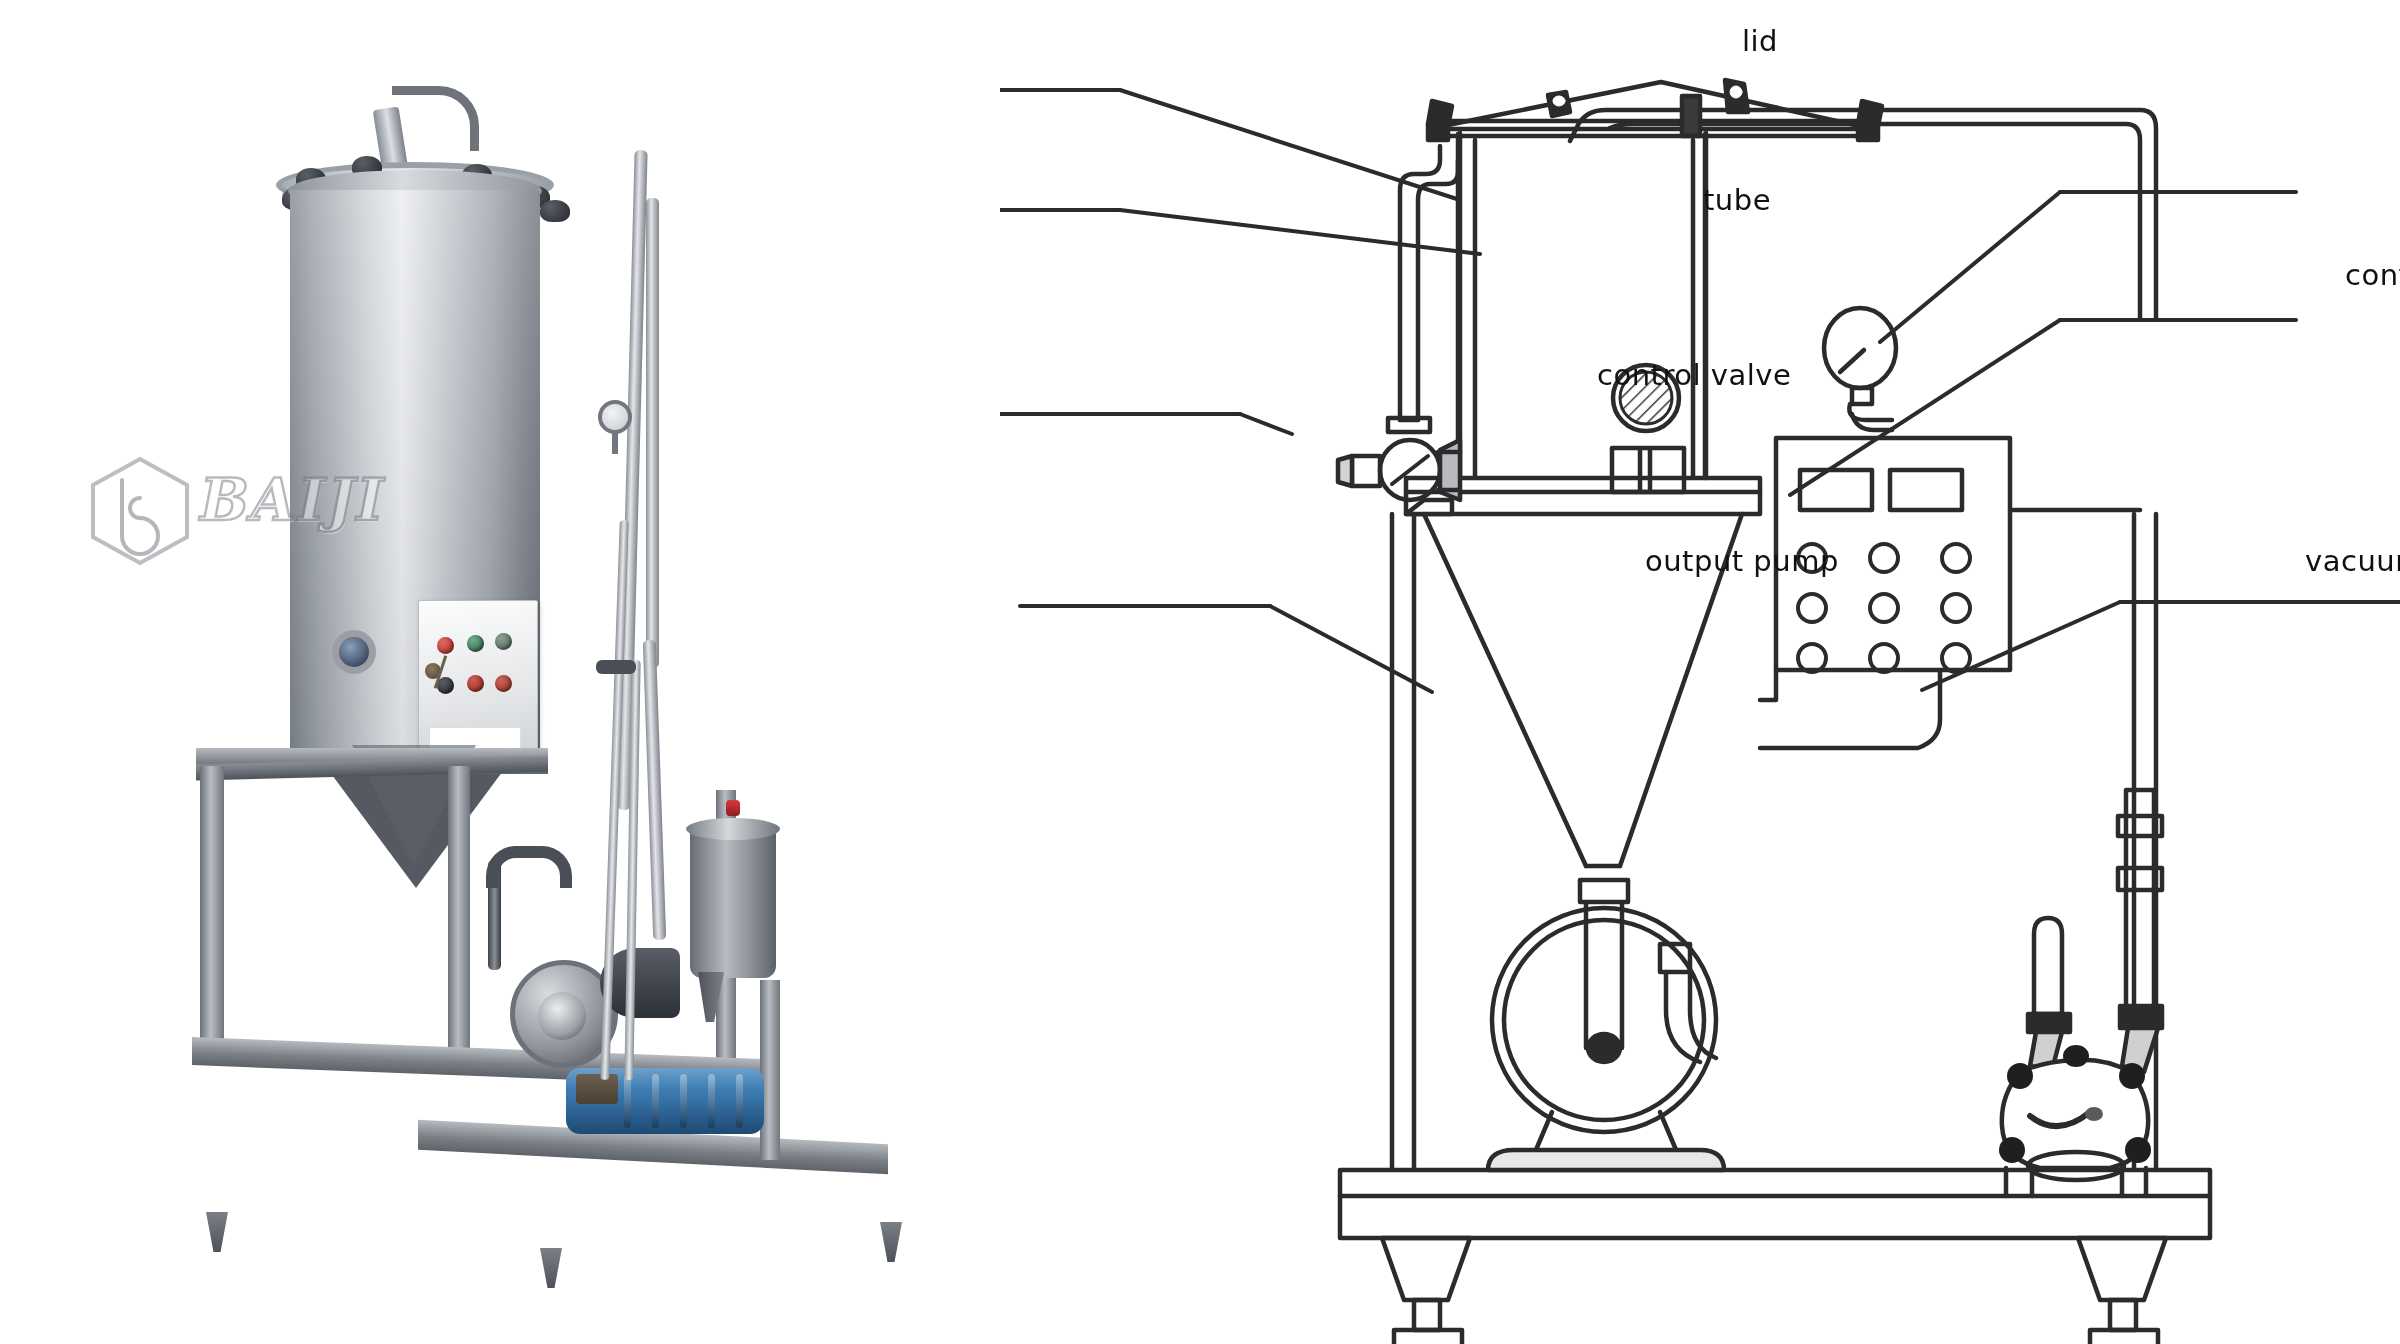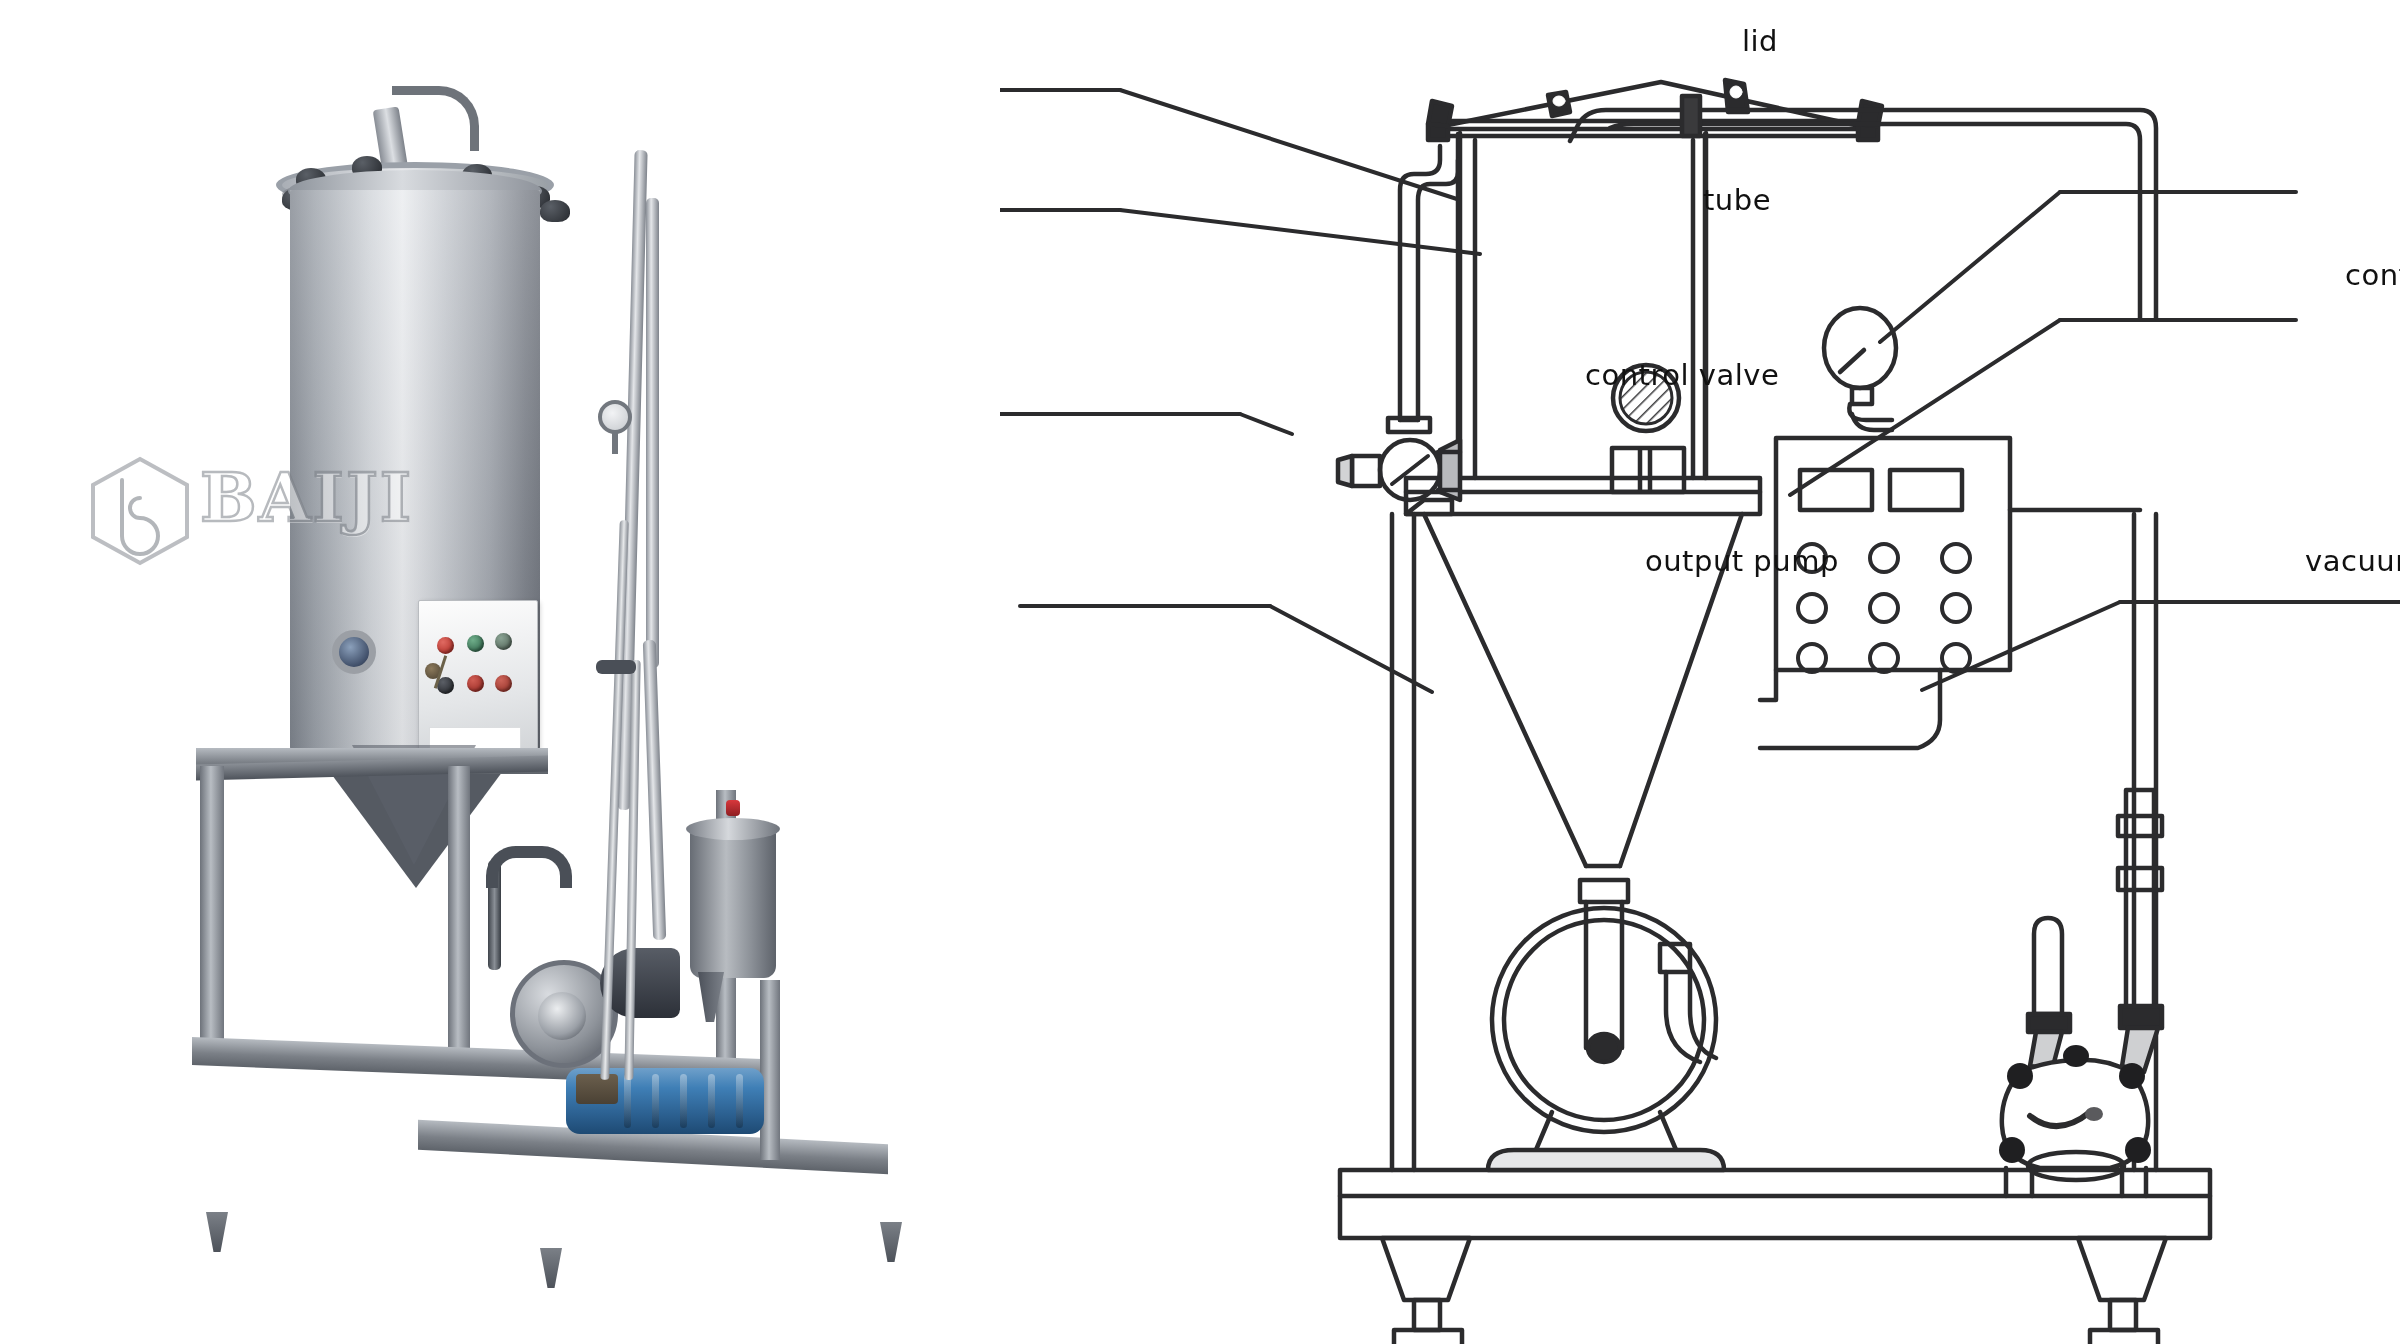--- a/index.html
+++ b/index.html
@@ -94,22 +94,22 @@
   .knob-red{left:726px;top:800px;width:14px;height:16px;border-radius:4px;
     background:linear-gradient(180deg,#d8383c,#8f1e22);}
   .thinpipe{width:9px;background:linear-gradient(90deg,#8e939a,#e6e8ea,#858a92);
     border-radius:4px;}
   .darkpipe{width:13px;background:linear-gradient(90deg,#3f444b,#8a8f96,#363b42);
     border-radius:5px;}
 
   
   .wm{left:88px;top:452px;width:440px;height:118px;opacity:.62;}
   .wm-hex{position:absolute;left:0;top:4px;width:104px;height:110px;}
-  .wm-txt{position:absolute;left:112px;top:6px;font-family:"DejaVu Serif",serif;
-    font-weight:700;font-size:67px;letter-spacing:2px;
+  .wm-txt{position:absolute;left:112px;top:14px;font-family:"DejaVu Serif",serif;
+    font-weight:700;font-style:italic;font-size:58px;letter-spacing:2px;
     color:rgba(255,255,255,.0);
     -webkit-text-stroke:2.5px rgba(120,125,132,.85);
     text-shadow:1px 2px 0 rgba(255,255,255,.75);}
 
   
   #diagram{position:absolute;left:1000px;top:0;width:1400px;height:1344px;}
   .lbl{position:absolute;font-family:"DejaVu Sans",sans-serif;font-size:29px;
     color:#111;white-space:nowrap;letter-spacing:.5px;}
   svg{display:block;}
 </style>
@@ -392,19 +392,19 @@
         <path d="M 1030 1116 Q 1058 1138 1090 1112" stroke-width="6"></path>
         <ellipse cx="1094" cy="1114" rx="9" ry="7" fill="#5a5a5d" stroke="none"></ellipse>
         <ellipse cx="1076" cy="1166" rx="48" ry="14"></ellipse>
         <path d="M 1006 1168 L 1006 1196 M 1146 1168 L 1146 1196"></path>
         <path d="M 1032 1168 L 1032 1196 M 1122 1168 L 1122 1196"></path>
       </g>
     </svg>
 
     <div class="lbl" style="left:742px;top:24px;">lid</div>
     <div class="lbl" style="left:703px;top:144px;margin-top:39px;">tube</div>
-    <div class="lbl" style="left:585px;top:358px;">control valve</div>
+    <div class="lbl" style="left:597px;top:358px;">control valve</div>
     <div class="lbl" style="left:645px;top:544px;">output pump</div>
     <div class="lbl" style="left:1345px;top:258px;">control box</div>
     <div class="lbl" style="left:1305px;top:544px;">vacuum pump</div>
   </div>
 
 </div>
 
 </body></html>

